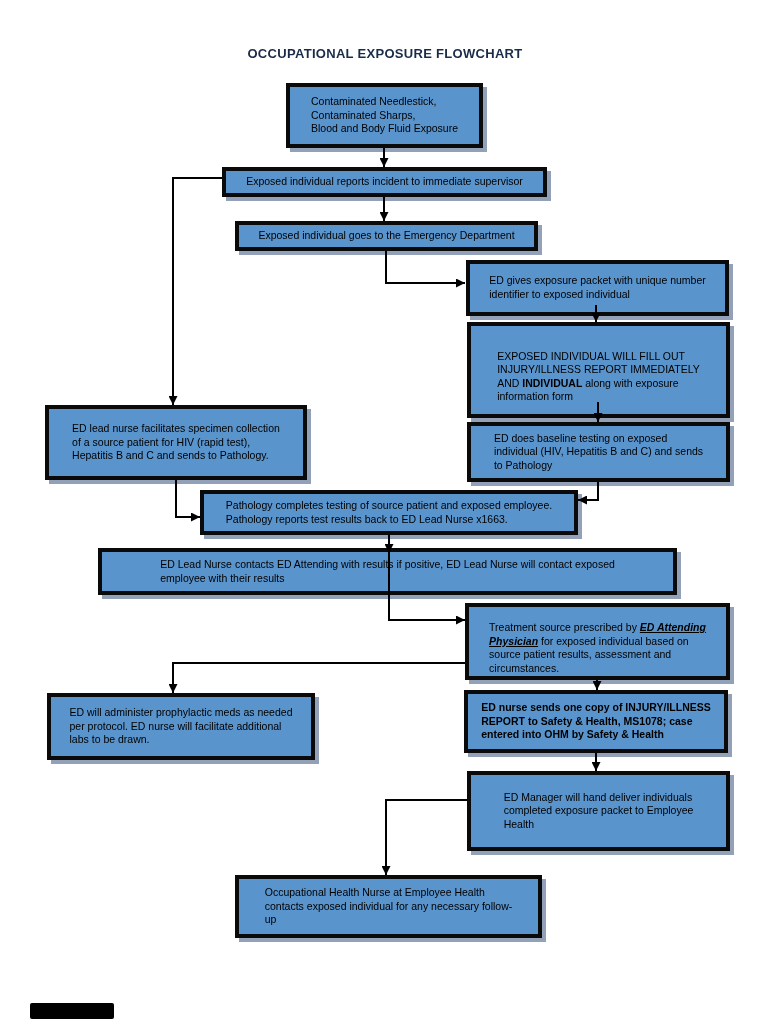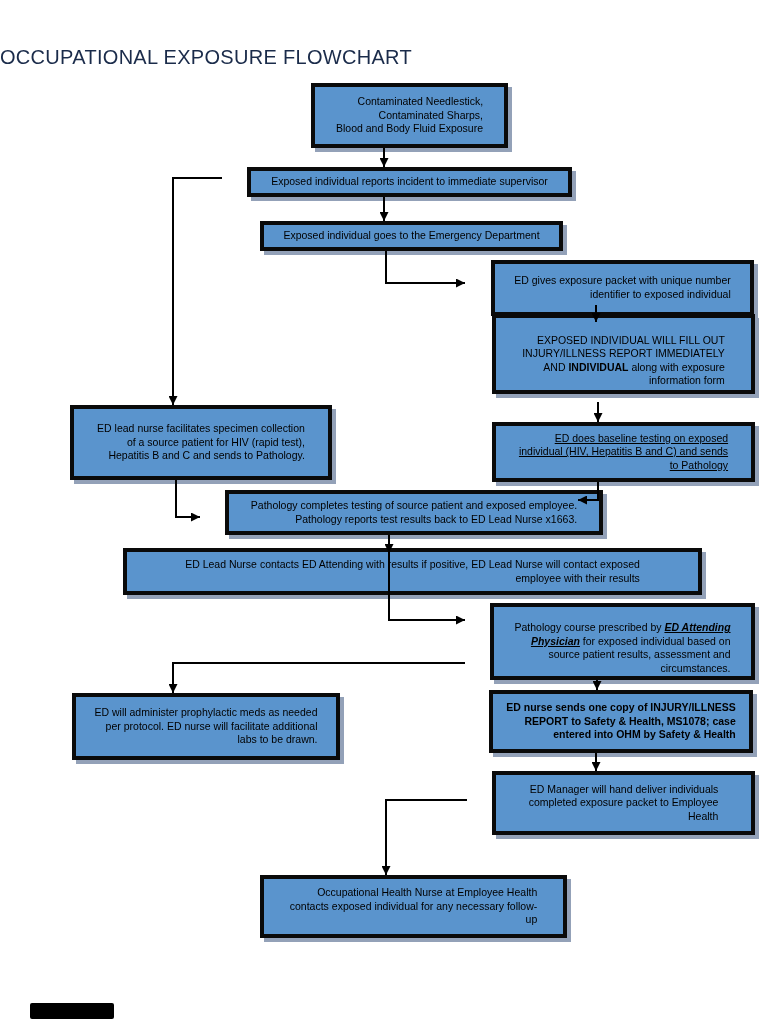--- a/index.html
+++ b/index.html
@@ -13,44 +13,43 @@
     height: 1024px;
     background: #ffffff;
     font-family: "Liberation Sans", sans-serif;
     overflow: hidden;
   }
   .chart-title {
     position: absolute;
     top: 46px;
     left: 0;
     width: 770px;
-    text-align: left;
-    font-size: 20px;
-    font-weight: normal;
+    text-align: center;
+    font-size: 13px;
+    font-weight: bold;
     letter-spacing: 0.3px;
     color: var(--title, #1a2b4a);
   }
   .box {
     position: absolute;
     box-sizing: border-box;
     background: var(--box-fill, #5a94cd);
     border: 4px solid var(--box-border, #0a0a0a);
     box-shadow: 4px 4px 0 var(--box-shadow, #93a1b8);
     display: flex;
     flex-direction: column;
     align-items: center;
     justify-content: center;
-    text-align: right;
+    text-align: left;
     padding: 2px 5px;
     font-size: 10.5px;
     line-height: 13.6px;
     color: #000000;
     white-space: pre-line;
     z-index: 1;
-    margin-left: 25px;
   }
   .box .rich { display: inline; }
   .b-bold { font-weight: bold; }
   .b-emph { font-weight: bold; font-style: italic; text-decoration: underline; }
   svg.connectors {
     position: absolute;
     left: 0;
     top: 0;
     z-index: 2;
     pointer-events: none;
@@ -85,73 +84,73 @@
 
   <div class="box" style="left:235px; top:221px; width:303px; height:30px;">
     <span>Exposed individual goes to the Emergency Department</span>
   </div>
 
   <div class="box" style="left:466px; top:260px; width:263px; height:56px;">
     <span>ED gives exposure packet with unique number
 identifier to exposed individual</span>
   </div>
 
-  <div class="box" style="left:467px; top:314px; width:263px; height:80px;">
+  <div class="box" style="left:467px; top:322px; width:263px; height:96px;">
     <div>
       <span class="rich">EXPOSED INDIVIDUAL WILL FILL OUT
 INJURY/ILLNESS REPORT IMMEDIATELY
 AND </span><span class="rich b-bold">INDIVIDUAL</span><span class="rich"> along with exposure
 information form</span>
     </div>
   </div>
 
   <div class="box" style="left:45px; top:405px; width:262px; height:75px;">
     <span>ED lead nurse facilitates specimen collection
 of a source patient for HIV (rapid test),
 Hepatitis B and C and sends to Pathology.</span>
   </div>
 
-  <div class="box" style="left:467px; top:422px; width:263px; height:60px;text-decoration:underline;">
+  <div class="box" style="left:467px; top:422px; width:263px; height:60px;">
     <span>ED does baseline testing on exposed
 individual (HIV, Hepatitis B and C) and sends
 to Pathology</span>
   </div>
 
   <div class="box" style="left:200px; top:490px; width:378px; height:45px;">
     <span>Pathology completes testing of source patient and exposed employee.
 Pathology reports test results back to ED Lead Nurse x1663.</span>
   </div>
 
   <div class="box" style="left:98px; top:548px; width:579px; height:47px;">
     <span>ED Lead Nurse contacts ED Attending with results if positive, ED Lead Nurse will contact exposed
 employee with their results</span>
   </div>
 
   <div class="box" style="left:465px; top:603px; width:265px; height:77px;">
     <div>
-      <span class="rich">Pathology course prescribed by </span><span class="rich b-emph">ED Attending
+      <span class="rich">Treatment source prescribed by </span><span class="rich b-emph">ED Attending
 Physician</span><span class="rich"> for exposed individual based on
 source patient results, assessment and
 circumstances.</span>
     </div>
   </div>
 
   <div class="box" style="left:47px; top:693px; width:268px; height:67px;">
     <span>ED will administer prophylactic meds as needed
 per protocol.  ED nurse will facilitate additional
 labs to be drawn.</span>
   </div>
 
   <div class="box" style="left:464px; top:690px; width:264px; height:63px;font-weight:bold;">
     <span>ED nurse sends one copy of INJURY/ILLNESS
 REPORT to Safety &amp; Health, MS1078; case
 entered into OHM by Safety &amp; Health</span>
   </div>
 
-  <div class="box" style="left:467px; top:771px; width:263px; height:64px;">
+  <div class="box" style="left:467px; top:771px; width:263px; height:80px;">
     <span>ED Manager will hand deliver individuals
 completed exposure packet to Employee
 Health</span>
   </div>
 
   <div class="box" style="left:235px; top:875px; width:307px; height:63px;">
     <span>Occupational Health Nurse at Employee Health
 contacts exposed individual for any necessary follow-
 up</span>
   </div>

